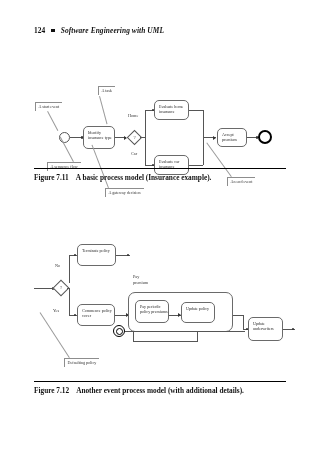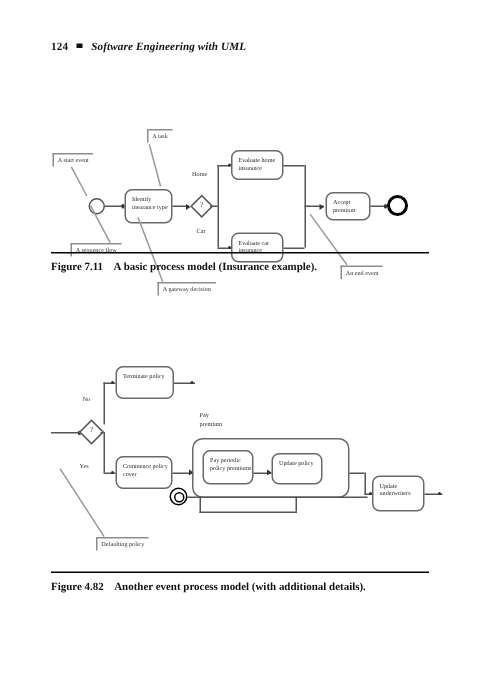--- a/index.html
+++ b/index.html
@@ -284,16 +284,16 @@
 
     <div class="task" style="left:248px;top:85px;width:35px;height:24px;">
       <span>Update underwriters</span>
     </div>
     <div class="ln lnh" style="left:283px;top:96.6px;width:12px;"></div>
     <div class="dot" style="left:292px;top:95.5px;"></div>
   </div>
 
   <div class="rule rule2"></div>
   <div class="caption cap2">
-    <span class="lab">Figure 4.82</span><span class="gap"></span><span class="txt">Another event process model (with additional details).</span>
+    <span class="lab">Figure 7.12</span><span class="gap"></span><span class="txt">Another event process model (with additional details).</span>
   </div>
 
 </div>
 
 </body></html>

